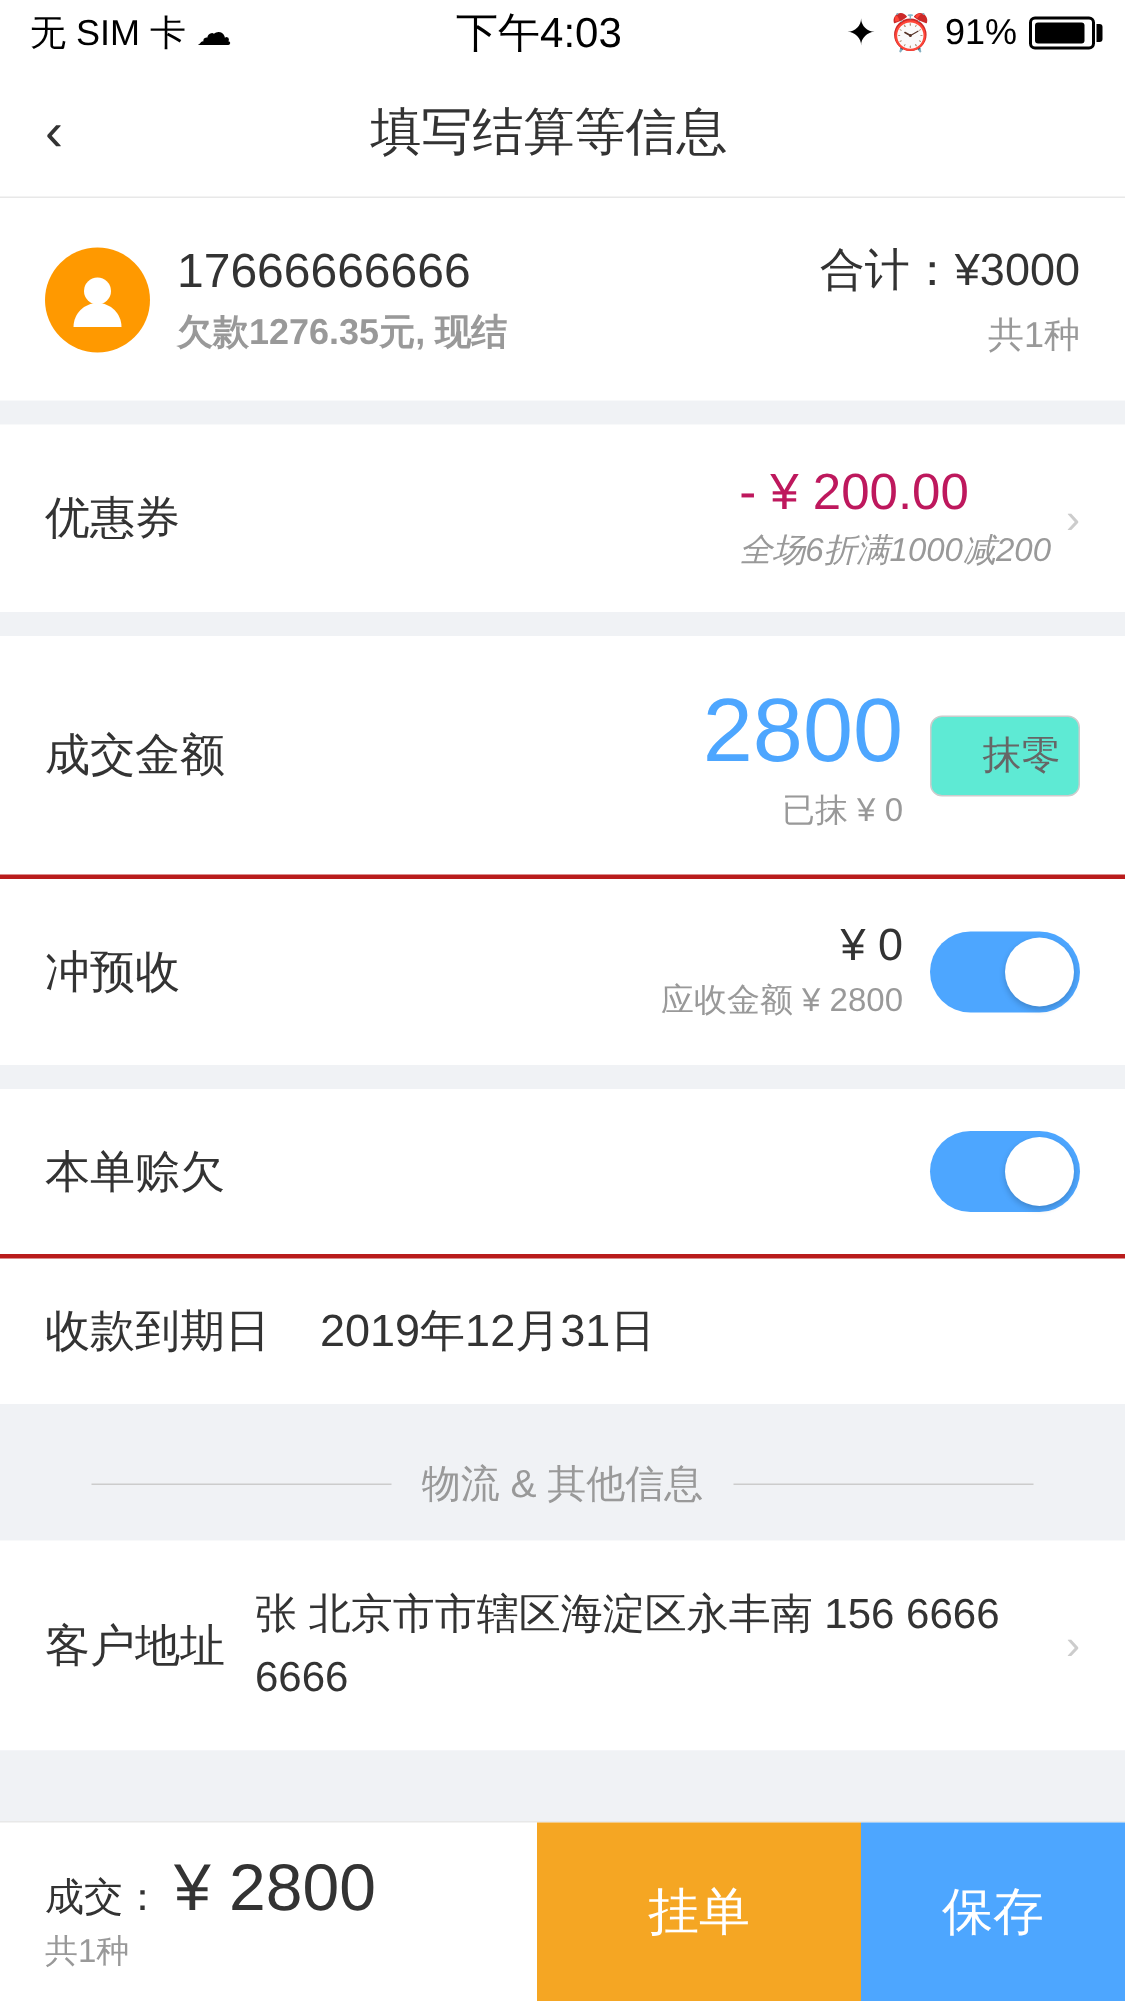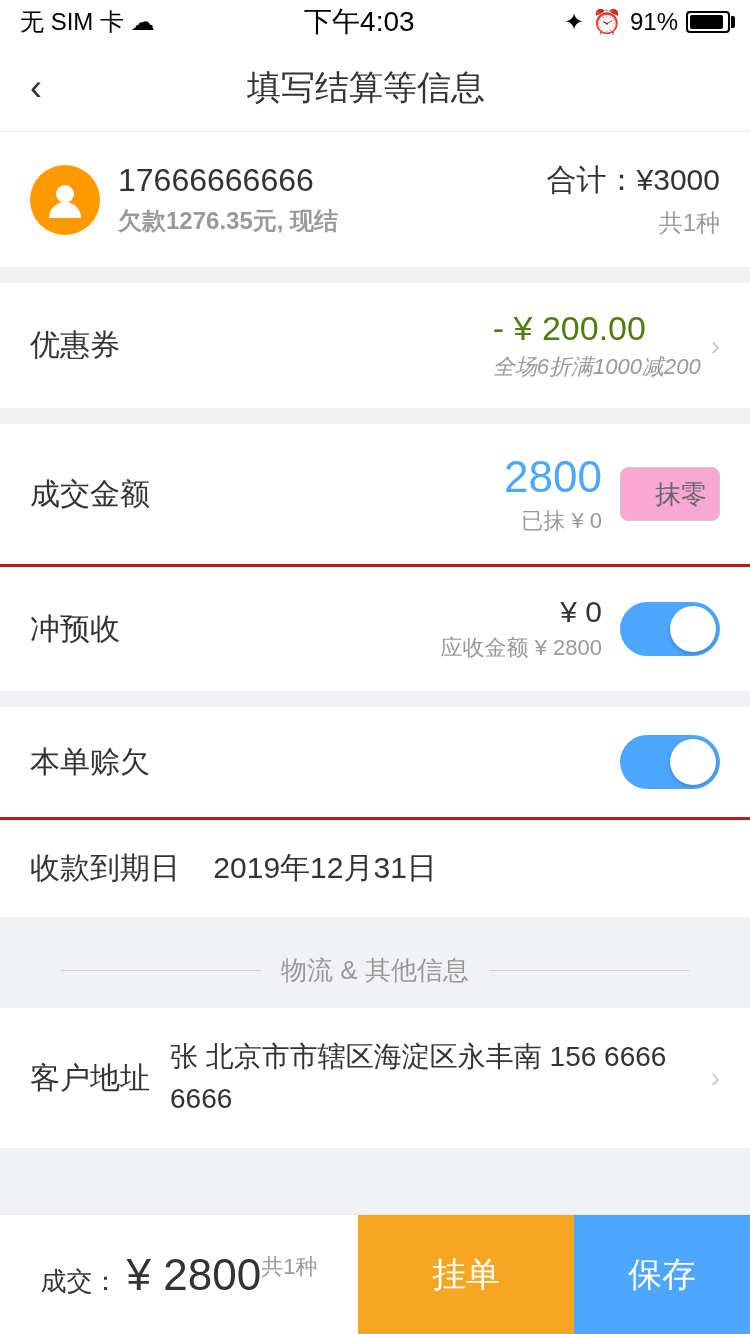--- a/index.html
+++ b/index.html
@@ -85,42 +85,42 @@
     .coupon-row {
       background: #fff;
       padding: 26px 30px;
       display: flex;
       align-items: center;
       justify-content: space-between;
       margin-bottom: 16px;
     }
     .coupon-label { font-size: 30px; color: #333; }
     .coupon-right { display: flex; align-items: center; gap: 10px; }
-    .coupon-discount { font-size: 34px; color: #4d7c0f; font-weight: 500; }
+    .coupon-discount { font-size: 34px; color: #be185d; font-weight: 500; }
     .coupon-desc { font-size: 22px; color: #999; margin-top: 4px; text-align: right; font-style: italic; }
     .arrow-icon { font-size: 28px; color: #ccc; }
 
     
     .section {
       background: #fff;
       margin-bottom: 16px;
     }
     .section-row {
       padding: 28px 30px;
       display: flex;
       align-items: center;
       justify-content: space-between;
       border-bottom: 3px solid #b91c1c;
     }
     .section-row:last-child { border-bottom: none; }
     .row-label { font-size: 30px; color: #333; }
     .row-right { display: flex; align-items: center; gap: 18px; }
-    .amount-blue { font-size: 44px; color: #4da6ff; font-weight: 500; }
+    .amount-blue { font-size: 60px; color: #4da6ff; font-weight: 500; }
     .round-btn {
-      width: 100px; height: 54px; border: 1px solid #ccc; border-radius: 8px; display: flex; align-items: center; justify-content: center; font-size: 26px; color: #666; cursor: pointer; background: #f9a8d4; padding-left: 22px;
+      width: 100px; height: 54px; border: 1px solid #ccc; border-radius: 8px; display: flex; align-items: center; justify-content: center; font-size: 26px; color: #666; cursor: pointer; background: #5eead4; padding-left: 22px;
     }
     .sub-text { font-size: 22px; color: #999; text-align: right; margin-top: 4px; }
 
     
     .toggle {
       width: 100px; height: 54px; border-radius: 27px; background: #4da6ff; position: relative; cursor: pointer; display: inline-flex; align-items: center; padding: 4px;
     }
     .toggle-thumb {
       width: 46px; height: 46px; border-radius: 50%; background: #fff; box-shadow: 0 2px 4px rgba(0,0,0,0.2); position: absolute; right: 4px; transition: 0.2s;
     }
@@ -161,20 +161,21 @@
       height: 120px;
       background: #fff;
       display: flex;
       align-items: center;
       border-top: 1px solid #e8e8e8;
     }
     .bottom-summary {
       flex: 1;
       padding: 0 30px;
       display: flex;
+      flex-direction: column;
       justify-content: center;
     }
     .bottom-deal { font-size: 26px; color: #333; }
     .bottom-amount { font-size: 44px; color: #333; font-weight: 500; }
     .bottom-count { font-size: 22px; color: #999; margin-top: 2px; }
     .btn-hang {
       width: 216px; height: 120px; background: #f5a623; display: flex; align-items: center; justify-content: center; font-size: 34px; color: #fff; cursor: pointer; border: none;
     }
     .btn-save {
       width: 176px; height: 120px; background: #4da6ff; display: flex; align-items: center; justify-content: center; font-size: 34px; color: #fff; cursor: pointer; border: none;

